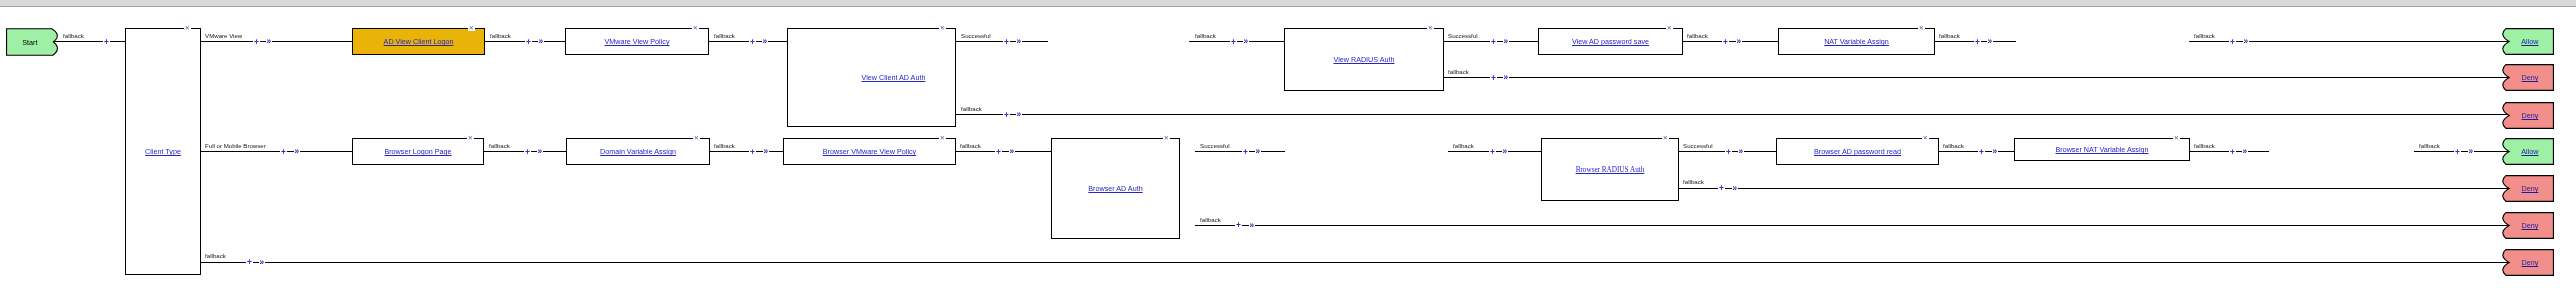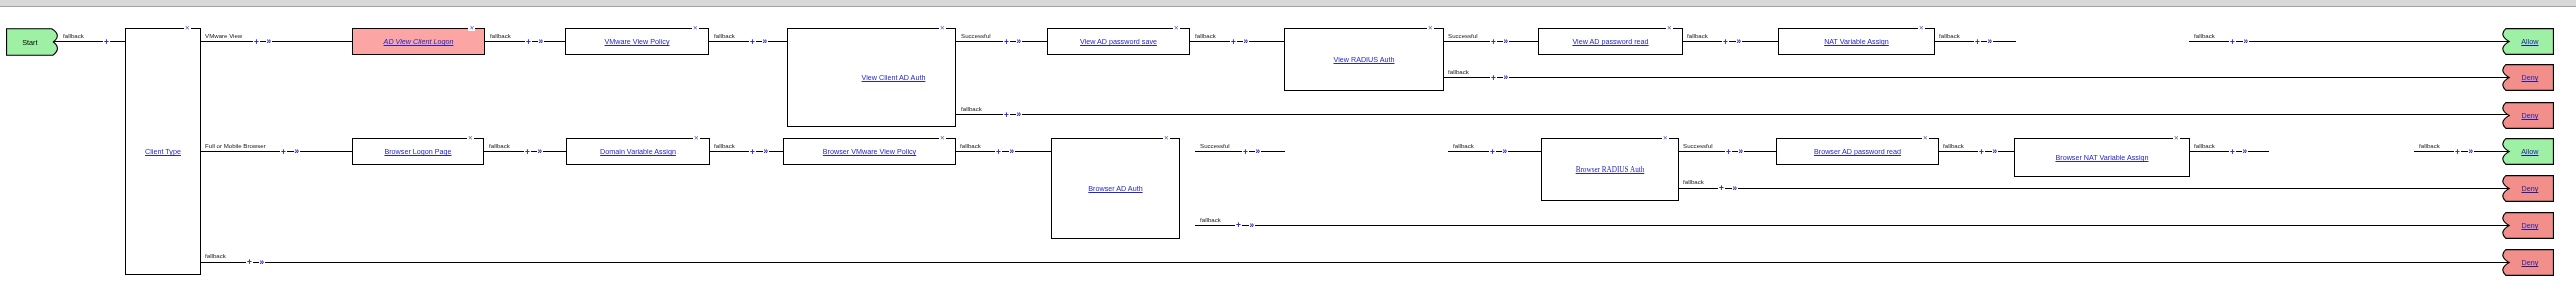--- a/index.html
+++ b/index.html
@@ -127,42 +127,38 @@
     <div class="term-wrap" style="left: 5.6px; top: 28px; width: 54px; height: 28px;">
       <svg width="54" height="28" viewBox="0 0 98 50">
         <path d="M1 1 H83 C96 9 96 17 86 25 C96 33 96 41 85 49 H1 Z" fill="#9ef0a4" stroke="#000000" stroke-width="2"></path>
       </svg>
       <span class="start-label">Start</span>
     </div>
     <div class="box" style="left: 125px; top: 28px; width: 76px; height: 247px; background: rgb(255, 255, 255); border-color: rgb(0, 0, 0);">
       <span class="box-label" style="color: rgb(37, 37, 200);">Client Type</span>
       <span class="delete" style="color: rgb(92, 92, 176);">✕</span>
     </div>
-    <div class="box" style="left: 352px; top: 28px; width: 133px; height: 27px; background: #fca5a5; border-color: rgb(0, 0, 0); font-style: italic;">
+    <div class="box" style="left: 352px; top: 28px; width: 133px; height: 27px; background: #eab308; border-color: rgb(0, 0, 0);">
       <span class="box-label" style="color: rgb(37, 37, 200);">AD View Client Logon</span>
       <span class="delete" style="color: rgb(92, 92, 176);">✕</span>
     </div>
     <div class="box" style="left: 565px; top: 28px; width: 144px; height: 27px; background: rgb(255, 255, 255); border-color: rgb(0, 0, 0);">
       <span class="box-label" style="color: rgb(37, 37, 200);">VMware View Policy</span>
       <span class="delete" style="color: rgb(92, 92, 176);">✕</span>
     </div>
     <div class="box" style="left: 787px; top: 28px; width: 169px; height: 99px; background: rgb(255, 255, 255); border-color: rgb(0, 0, 0);">
       <span class="box-label" style="color: rgb(37, 37, 200); margin-left: 44px;">View Client AD Auth</span>
       <span class="delete" style="color: rgb(92, 92, 176);">✕</span>
     </div>
-    <div class="box" style="left: 1047px; top: 28px; width: 143px; height: 27px; background: rgb(255, 255, 255); border-color: rgb(0, 0, 0);">
-      <span class="box-label" style="color: rgb(37, 37, 200);">View AD password save</span>
-      <span class="delete" style="color: rgb(92, 92, 176);">✕</span>
-    </div>
     <div class="box" style="left: 1284px; top: 28px; width: 160px; height: 63px; background: rgb(255, 255, 255); border-color: rgb(0, 0, 0);">
       <span class="box-label" style="color: rgb(37, 37, 200);">View RADIUS Auth</span>
       <span class="delete" style="color: rgb(92, 92, 176);">✕</span>
     </div>
     <div class="box" style="left: 1538px; top: 28px; width: 145px; height: 27px; background: rgb(255, 255, 255); border-color: rgb(0, 0, 0);">
-      <span class="box-label" style="color: rgb(37, 37, 200);">View AD password read</span>
+      <span class="box-label" style="color: rgb(37, 37, 200);">View AD password save</span>
       <span class="delete" style="color: rgb(92, 92, 176);">✕</span>
     </div>
     <div class="box" style="left: 1778px; top: 28px; width: 157px; height: 27px; background: rgb(255, 255, 255); border-color: rgb(0, 0, 0);">
       <span class="box-label" style="color: rgb(37, 37, 200);">NAT Variable Assign</span>
       <span class="delete" style="color: rgb(92, 92, 176);">✕</span>
     </div>
     <div class="box" style="left: 352px; top: 138px; width: 132px; height: 27px; background: rgb(255, 255, 255); border-color: rgb(0, 0, 0);">
       <span class="box-label" style="color: rgb(37, 37, 200);">Browser Logon Page</span>
       <span class="delete" style="color: rgb(92, 92, 176);">✕</span>
     </div>
@@ -179,21 +175,21 @@
       <span class="delete" style="color: rgb(92, 92, 176);">✕</span>
     </div>
     <div class="box" style="left: 1541px; top: 138px; width: 138px; height: 63px; background: rgb(255, 255, 255); border-color: rgb(0, 0, 0);">
       <span class="box-label" style="color: rgb(37, 37, 200); font-family: Liberation Serif, serif;">Browser RADIUS Auth</span>
       <span class="delete" style="color: rgb(92, 92, 176);">✕</span>
     </div>
     <div class="box" style="left: 1776px; top: 138px; width: 163px; height: 27px; background: rgb(255, 255, 255); border-color: rgb(0, 0, 0);">
       <span class="box-label" style="color: rgb(37, 37, 200); text-align: right;">Browser AD password read</span>
       <span class="delete" style="color: rgb(92, 92, 176);">✕</span>
     </div>
-    <div class="box" style="left: 2014px; top: 138px; width: 176px; height: 39px; background: rgb(255, 255, 255); border-color: rgb(0, 0, 0);">
+    <div class="box" style="left: 2014px; top: 138px; width: 176px; height: 23px; background: rgb(255, 255, 255); border-color: rgb(0, 0, 0);">
       <span class="box-label" style="color: rgb(37, 37, 200);">Browser NAT Variable Assign</span>
       <span class="delete" style="color: rgb(92, 92, 176);">✕</span>
     </div>
     <div class="term-wrap" style="left: 2498px; top: 28px; width: 56px; height: 27px;">
       <svg width="56" height="27" viewBox="0 0 100 48">
         <path d="M99 1 H14 C6 8 6 16 20 24 C6 32 6 40 14 47 H99 Z" fill="#9ef0a4" stroke="#000000" stroke-width="2"></path>
       </svg>
       <span class="term-label" style="color: rgb(29, 29, 165);">Allow</span>
     </div>
     <div class="term-wrap" style="left: 2498px; top: 64px; width: 56px; height: 27px;">

